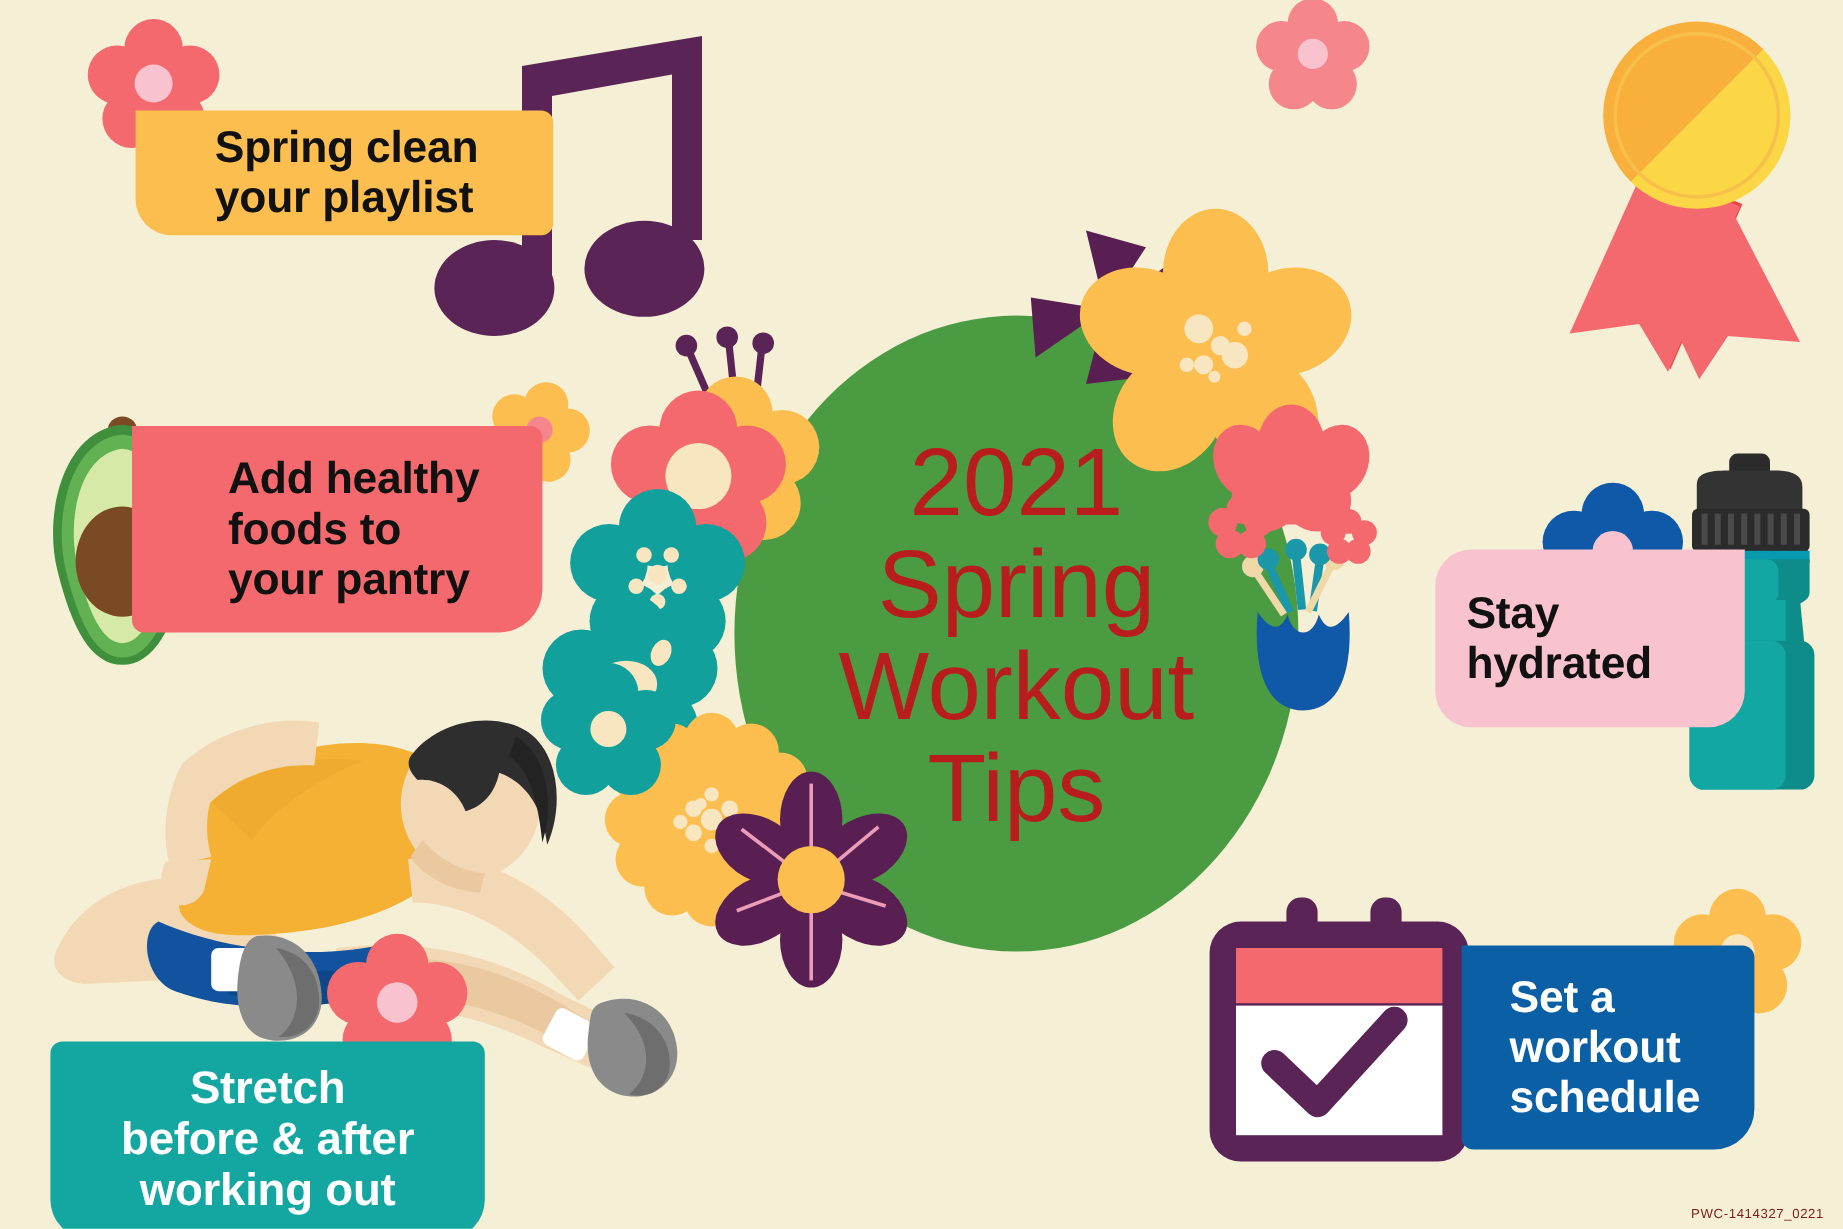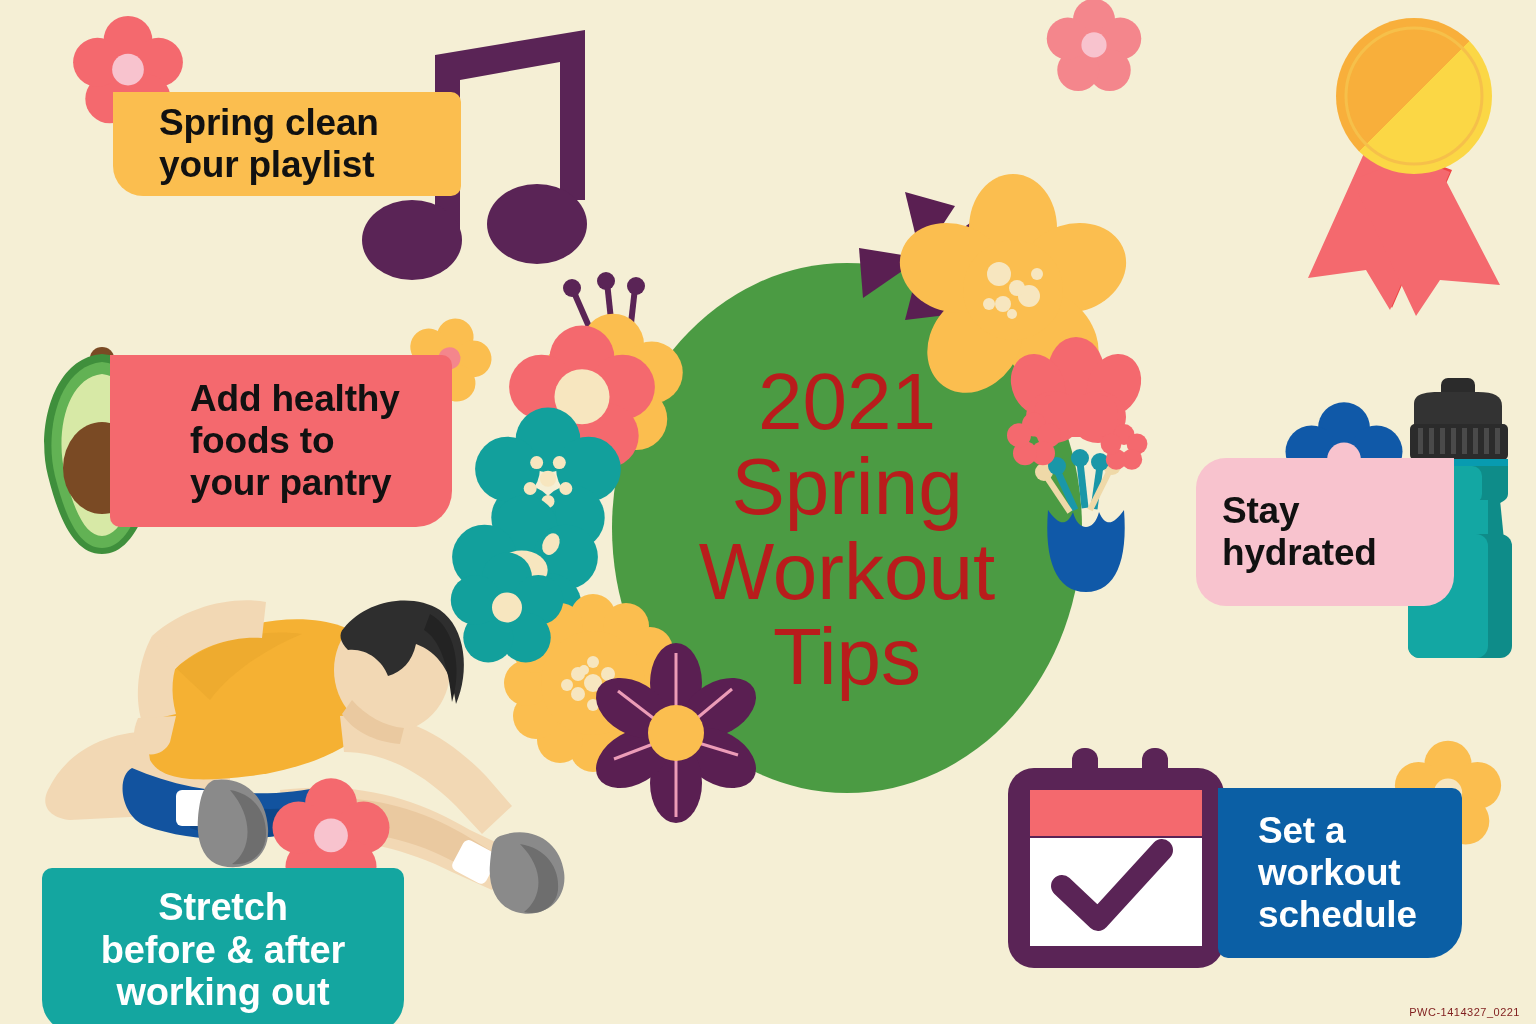--- a/index.html
+++ b/index.html
@@ -25,21 +25,21 @@
     line-height:1.13;
     letter-spacing:-0.2px;
   }
   .card .txt{display:block;width:100%;white-space:pre-line;}
 
   
   #card-playlist{
     left:113px;top:92px;width:348px;height:104px;
     background:#FBBE4F;
     border-radius:0 10px 10px 30px;
-    padding-left:46px;
+    padding-left:66px;
     font-size:37px;color:#111111;
   }
   
   #card-reward{
     left:1104px;top:46px;width:340px;height:146px;
     background:#4A1D4A;
     border-radius:0 12px 12px 36px;
     padding-left:40px;
     font-size:38px;color:#FFFFFF;
   }

